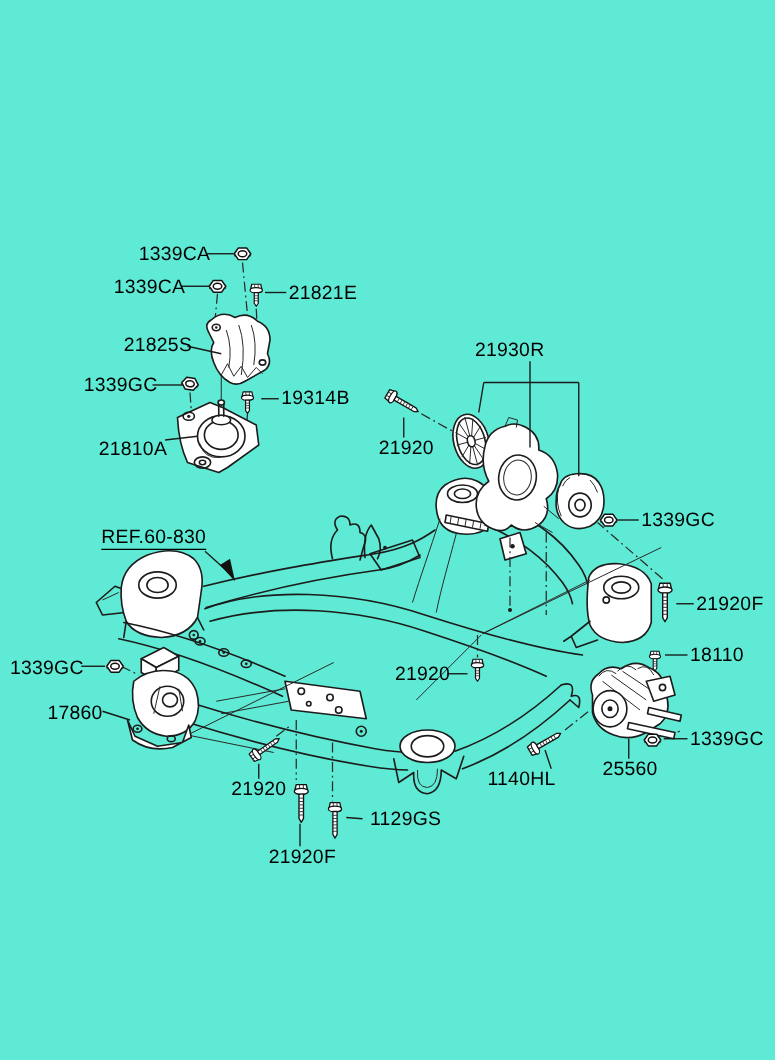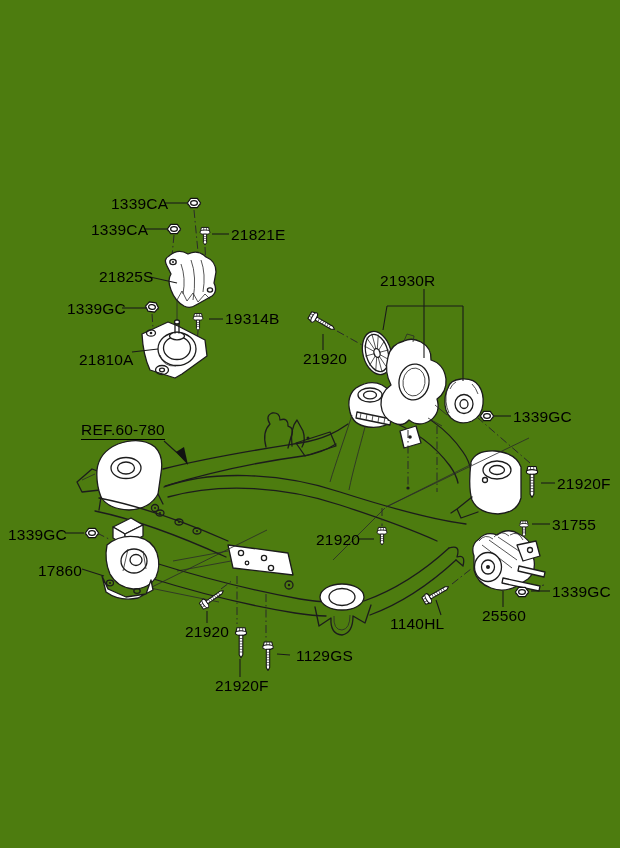--- a/index.html
+++ b/index.html
@@ -1,16 +1,16 @@
 <!DOCTYPE html>
 <html><head>
 <meta charset="utf-8">
 <style>
   html,body{margin:0;padding:0;background:#fff;}
-  .stage{position:relative;width:620px;height:848px;background:#4d7c0f;overflow:hidden;
+  .stage{position:relative;width:620px;height:848px;background:#5eead4;overflow:hidden;
          font-family:"Liberation Sans","DejaVu Sans",sans-serif;}
   .stage svg{position:absolute;left:0;top:0;}
   .callout{position:absolute;font-size:15.5px;font-weight:400;color:#000;
            white-space:nowrap;line-height:1.05;letter-spacing:.2px;}
   .callout.ref{border-bottom:1.6px solid #000;padding-bottom:1px;}
   
   .ln{fill:none;stroke:#1c1c1c;stroke-width:1.3;stroke-linecap:round;stroke-linejoin:round;}
   .lnw{fill:#ffffff;stroke:#1c1c1c;stroke-width:1.3;stroke-linecap:round;stroke-linejoin:round;}
   .thin{fill:none;stroke:#2a2a2a;stroke-width:.8;}
   .leader{fill:none;stroke:#1a1a1a;stroke-width:1.1;}
@@ -270,23 +270,23 @@
 <div class="callout" style="left:111px;top:196px">1339CA</div>
 <div class="callout" style="left:91px;top:222px">1339CA</div>
 <div class="callout" style="left:231px;top:227px">21821E</div>
 <div class="callout" style="left:99px;top:269px">21825S</div>
 <div class="callout" style="left:67px;top:301px">1339GC</div>
 <div class="callout" style="left:225px;top:311px">19314B</div>
 <div class="callout" style="left:79px;top:352px">21810A</div>
 <div class="callout" style="left:380px;top:273px">21930R</div>
 <div class="callout" style="left:303px;top:351px">21920</div>
 <div class="callout" style="left:513px;top:409px">1339GC</div>
-<div class="callout ref" style="left:81px;top:422px">REF.60-780</div>
+<div class="callout ref" style="left:81px;top:422px">REF.60-830</div>
 <div class="callout" style="left:557px;top:476px">21920F</div>
-<div class="callout" style="left:552px;top:517px">31755</div>
+<div class="callout" style="left:552px;top:517px">18110</div>
 <div class="callout" style="left:8px;top:527px">1339GC</div>
 <div class="callout" style="left:38px;top:563px">17860</div>
 <div class="callout" style="left:316px;top:532px">21920</div>
 <div class="callout" style="left:185px;top:624px">21920</div>
 <div class="callout" style="left:215px;top:678px">21920F</div>
 <div class="callout" style="left:296px;top:648px">1129GS</div>
 <div class="callout" style="left:390px;top:616px">1140HL</div>
 <div class="callout" style="left:482px;top:608px">25560</div>
 <div class="callout" style="left:552px;top:584px">1339GC</div>
 

